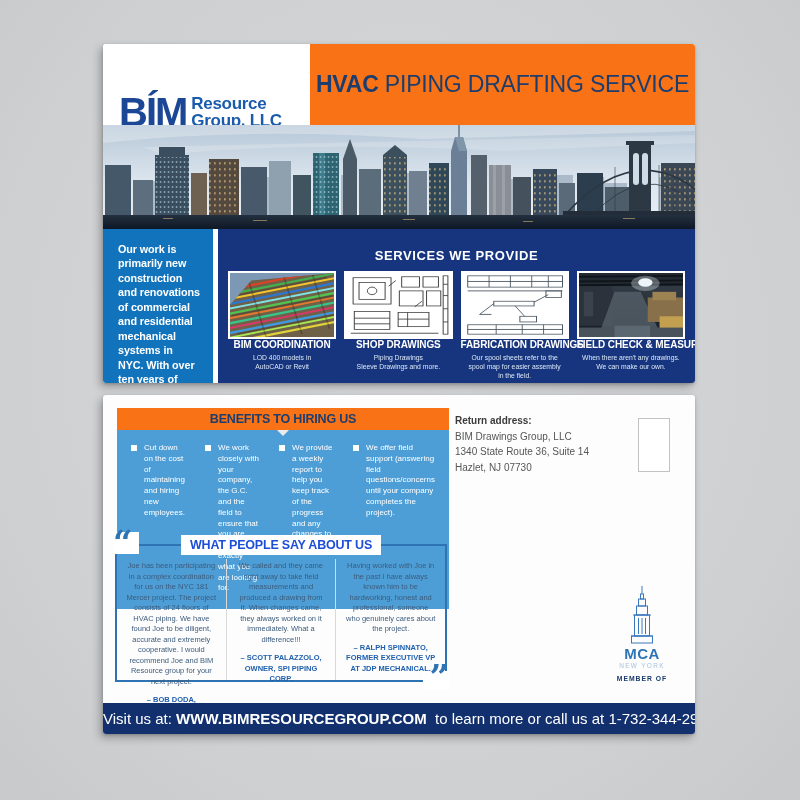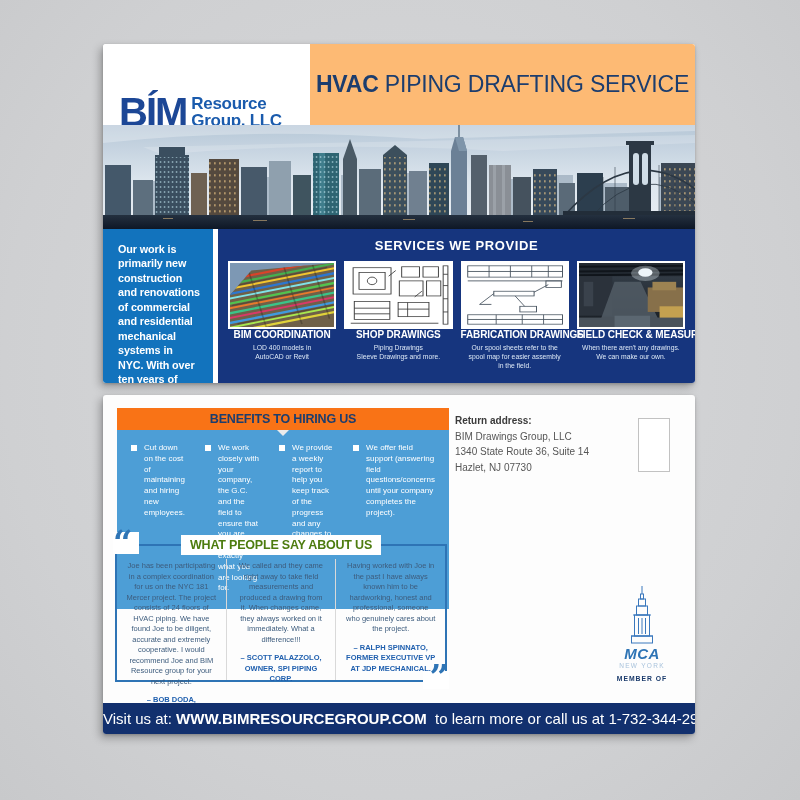--- a/index.html
+++ b/index.html
@@ -21,30 +21,30 @@
   .card-back{top:395px;height:339px;}
 
   
   .front-header{display:flex;height:81px;background:#fff;}
   .logo-block{width:207px;padding:10px 0 0 16px;box-sizing:border-box;}
   .logo-row{display:flex;align-items:flex-start;margin-top:36px;}
   .logo-bim{font-size:40px;font-weight:800;color:#1c4796;letter-spacing:-2px;line-height:44px;}
   .logo-name{display:flex;flex-direction:column;margin-left:5px;padding-top:5px;
     font-size:17px;font-weight:700;color:#1a5bad;line-height:17px;letter-spacing:-0.3px;}
   .logo-tagline{margin-top:4px;font-size:6.5px;font-weight:700;color:#1a5bad;letter-spacing:.45px;white-space:nowrap;}
-  .service-banner{flex:1;background:#fdba74;display:flex;align-items:center;justify-content:center;
+  .service-banner{flex:1;background:#f97316;display:flex;align-items:center;justify-content:center;
     font-size:23px;color:#1c3d6e;letter-spacing:-.2px;white-space:pre;}
   .service-banner .b{font-weight:800;}
   .skyline{display:block;width:592px;height:104px;}
 
   .front-bottom{display:flex;height:154px;background:#fff;gap:5px;}
   .intro-box{width:207px;box-sizing:border-box;background:#1273bd;color:#fff;
     padding:13px 13px 0 15px;}
   .intro-box p{margin:0;font-size:10.8px;font-weight:700;line-height:1.34;letter-spacing:-.1px;}
-  .services-box{flex:1;background:#16357e;color:#fff;box-sizing:border-box;padding:9px 10px 0;}
+  .services-box{flex:1;background:#16357e;color:#fff;box-sizing:border-box;padding:19px 10px 0;}
   .services-title{text-align:center;font-size:13px;font-weight:800;letter-spacing:.6px;margin-bottom:8px;}
   .services-row{display:flex;gap:8px;}
   .svc{flex:1;min-width:0;text-align:center;}
   .thumb{height:64px;border:2px solid #fff;overflow:hidden;background:#fff;}
   .thumb svg{display:block;width:100%;height:100%;}
   .svc-title{margin-top:0;font-size:10px;font-weight:700;letter-spacing:-.1px;white-space:nowrap;}
   .svc-desc{margin-top:3px;font-size:6.8px;line-height:1.35;color:#dce8f6;white-space:pre-line;}
 
   
   .benefits{position:absolute;left:14px;top:13px;width:332px;}
@@ -58,35 +58,35 @@
   .benefit .sq{flex:none;width:6px;height:6px;background:#fff;margin-top:2px;}
   .benefit .bt{font-size:8px;line-height:1.35;color:#fff;}
 
   .return-address{position:absolute;left:352px;top:18px;font-size:10px;color:#565656;line-height:1.55;}
   .ra-label{font-weight:700;color:#3b3b3b;}
   .stamp-box{position:absolute;right:25px;top:23px;width:30px;height:52px;border:1px solid #c2c2c2;background:#fff;}
 
   .testimonials{position:absolute;left:12px;top:140px;width:332px;height:152px;}
   .t-frame{position:absolute;left:0;right:0;top:9px;bottom:5px;border:2px solid #2e74b5;}
   .t-title{position:absolute;top:0;left:50%;transform:translateX(-50%);z-index:2;
-    background:#fff;padding:0 9px;font-size:12.5px;font-weight:800;color:#4d7c0f;
+    background:#fff;padding:0 9px;font-size:12.5px;font-weight:800;color:#1d4ed8;
     line-height:20px;white-space:nowrap;letter-spacing:-.2px;}
   .quote{position:absolute;z-index:3;color:#2e74b5;font-weight:800;font-size:34px;
     font-family:"DejaVu Serif", serif;background:#fff;line-height:20px;height:20px;overflow:visible;}
   .quote-open{top:-3px;left:-2px;padding:0 6px 2px 0;}
   .quote-close{bottom:-2px;right:-2px;padding:2px 0 0 6px;line-height:8px;height:16px;}
   .t-cols{position:absolute;left:2px;right:2px;top:24px;bottom:7px;display:flex;}
   .t-col{flex:1;min-width:0;padding:2px 9px 0;text-align:center;}
   .t-col + .t-col{border-left:1px solid #d9d9d9;}
   .t-quote{font-size:7.5px;line-height:1.4;color:#3d5c7d;}
   .t-attr{margin-top:8px;font-size:7.5px;line-height:1.4;font-weight:800;color:#1f5fae;white-space:pre-line;}
 
   .mca{position:absolute;right:18px;bottom:52px;width:70px;text-align:center;}
   .mca svg{display:block;margin:0 auto;}
-  .mca-acronym{margin-top:2px;font-size:15px;font-weight:800;color:#2e74b5;letter-spacing:.5px;line-height:15px;font-style:italic;}
+  .mca-acronym{margin-top:2px;font-size:15px;font-weight:800;color:#2e74b5;letter-spacing:.5px;line-height:15px;}
   .mca-region{font-size:6.5px;color:#a9c3dc;letter-spacing:1.3px;margin-top:1px;}
   .mca-member{font-size:6.8px;font-weight:700;color:#1a3a6b;letter-spacing:1px;margin-top:6px;}
 
   .back-footer{position:absolute;left:0;right:0;bottom:0;height:31px;background:#12306e;
     color:#fff;text-align:center;font-size:15px;line-height:31px;white-space:pre;}
   .back-footer .b{font-weight:800;}
 </style>
 </head>
 <body>
 

